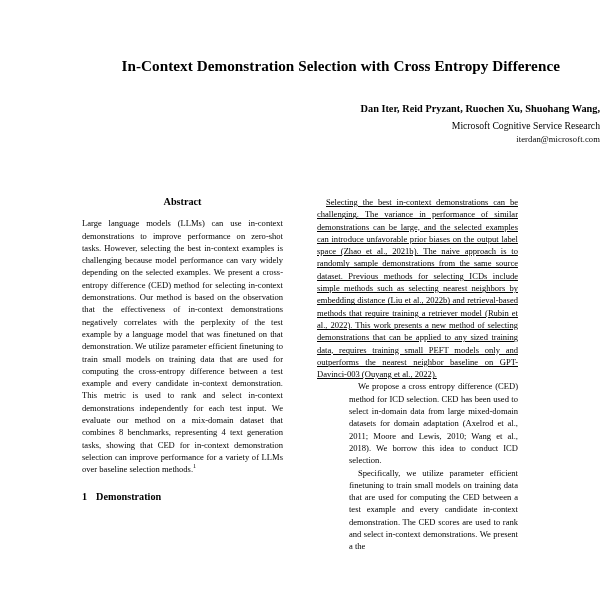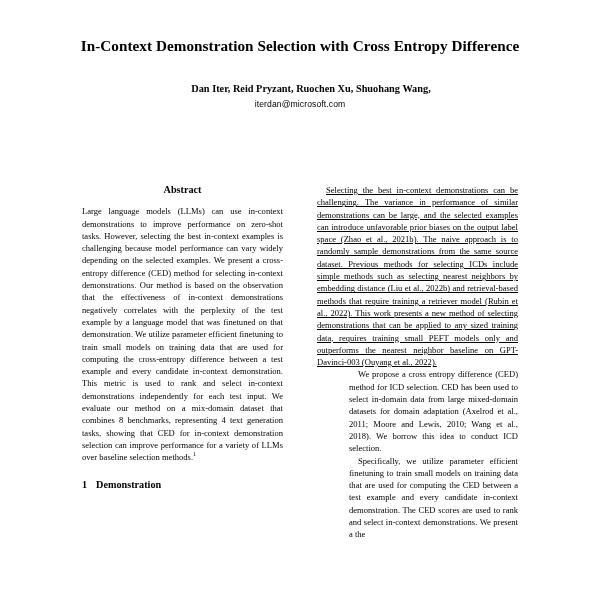--- a/index.html
+++ b/index.html
@@ -20,22 +20,22 @@
     position: relative;
     width: 600px;
     height: 600px;
     box-sizing: border-box;
     padding: 0;
     overflow: hidden;
   }
 
   
   .header {
-    padding-top: 36px;
-    text-align: center;
+    padding-top: 56px;
+    text-align: right;
   }
   .paper-title {
     font-size: 15.2px;
     font-weight: bold;
     letter-spacing: 0.05px;
     line-height: 1.25;
     margin: 0 40px;
   }
   .authors {
     margin-top: 27px;
@@ -47,30 +47,30 @@
     display: block;
     margin-left: 22px;
   }
   .affiliation {
     margin-top: 2px;
     font-size: 9.7px;
     line-height: 1.4;
   }
   .email {
     margin-top: 1px;
-    font-family: Liberation Sans, sans-serif;
+    font-family: Liberation Serif, serif;
     font-size: 8.6px;
     line-height: 1.4;
     letter-spacing: 0.1px;
   }
 
   
   .columns {
     position: absolute;
-    top: 184px;
+    top: 196px;
     left: 82px;
     width: 436px;
     height: 404px;
     display: flex;
     gap: 34px;
     overflow: hidden;
   }
   .col {
     width: 206px;
     overflow: hidden;
@@ -123,20 +123,21 @@
 
 <div class="page">
 
   <div class="header">
     <div class="paper-title">In-Context Demonstration Selection with Cross Entropy Difference</div>
 
     <div class="authors">
       <span class="author-line">Dan Iter, Reid Pryzant, Ruochen Xu, Shuohang Wang,</span>
     </div>
 
+    <div class="affiliation">Microsoft Cognitive Service Research</div>
 
     <div class="email">iterdan@microsoft.com</div>
   </div>
 
   <div class="columns">
 
     <div class="col">
       <div class="abstract-heading">Abstract</div>
 
       <p class="body-text"><span>Large language models (LLMs) can use in-context demonstrations to improve performance on zero-shot tasks. However, selecting the best in-context examples is challenging because model performance can vary widely depending on the selected examples. We present a cross-entropy difference (CED) method for selecting in-context demonstrations. Our method is based on the observation that the effectiveness of in-context demonstrations negatively correlates with the perplexity of the test example by a language model that was finetuned on that demonstration. We utilize parameter efficient finetuning to train small models on training data that are used for computing the cross-entropy difference between a test example and every candidate in-context demonstration. This metric is used to rank and select in-context demonstrations independently for each test input. We evaluate our method on a mix-domain dataset that combines 8 benchmarks, representing 4 text generation tasks, showing that CED for in-context demonstration selection can improve performance for a variety of LLMs over baseline selection methods.</span><sup class="footnote-ref">1</sup></p>

